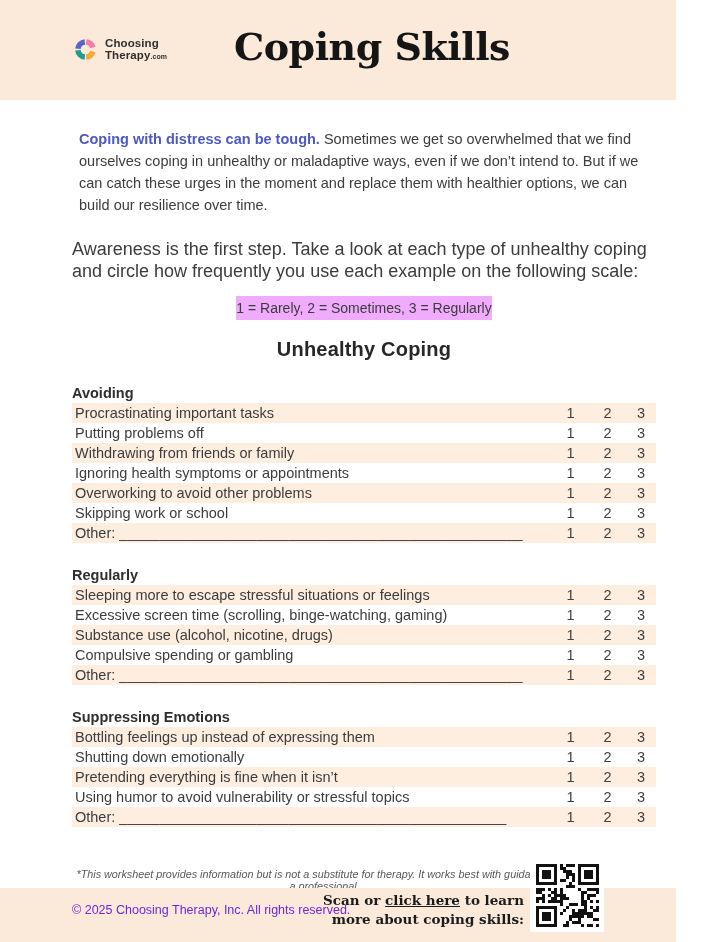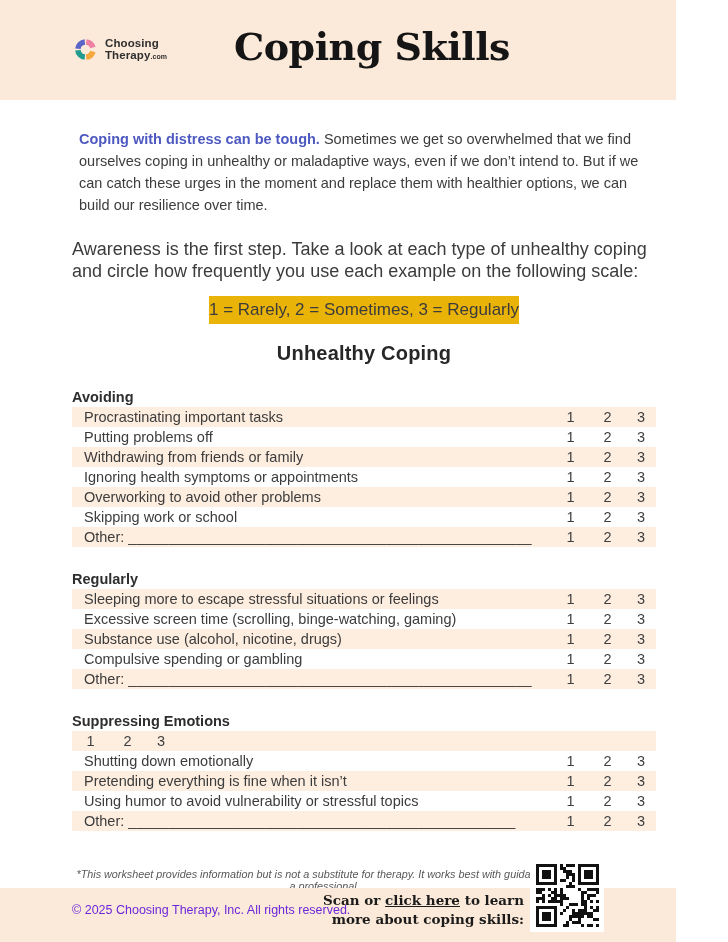--- a/index.html
+++ b/index.html
@@ -29,39 +29,39 @@
     font-weight:bold;font-size:38px;letter-spacing:-.5px;
     color:#151515;
   }
   
   .content{position:absolute;top:100px;left:72px;width:584px;}
   .intro{margin:28px 0 0 7px;font-size:14.5px;line-height:22px;}
   .intro .lead{color:#4d59c0;font-weight:bold;}
   .awareness{margin:22px 0 0 0;font-size:18px;line-height:22px;}
   .scale-wrap{margin-top:14px;text-align:center;}
   .scale-box{
-    display:inline-block;background:#eab308;
-    padding:4px 0;font-size:17px;color:#3c3c3c;
+    display:inline-block;background:#f0abfc;
+    padding:4px 0;font-size:14px;color:#3c3c3c;
   }
   .ws-title{
     margin:18px 0 0 0;text-align:center;
     font-size:20px;font-weight:bold;color:#272727;letter-spacing:.2px;
   }
   
   .section{margin-top:22px;}
   .section-heading{
     font-size:14.5px;font-weight:bold;color:#2e2e2e;
     height:20px;line-height:20px;
   }
   .row{
     display:flex;align-items:center;
     height:20px;font-size:14.5px;color:#3c3c3c;
   }
   .row.alt{background:#fdeee0;}
-  .row-label{flex:1;padding-left:12px;white-space:nowrap;overflow:hidden;}
+  .row-label{flex:1;padding-left:3px;white-space:nowrap;overflow:hidden;}
   .rating{width:37px;text-align:center;color:#3f3f3f;}
   .rating:last-child{width:30px;}
   
   .disclaimer{
     position:absolute;left:72px;top:868px;width:505px;
     font-size:10.8px;font-style:italic;color:#585858;text-align:center;
   }
   .footer-band{
     position:absolute;left:0;bottom:0;width:728px;height:54px;
     background:#fbead9;
@@ -192,20 +192,21 @@
           <div class="row alt">
             <span class="row-label">Other: __________________________________________________</span>
             <span class="rating">1</span>
             <span class="rating">2</span>
             <span class="rating">3</span>
           </div>
         </div>
         <div class="section">
           <div class="section-heading">Suppressing Emotions</div>
           <div class="row alt">
+            <span class="row-label">Bottling feelings up instead of expressing them</span>
             <span class="rating">1</span>
             <span class="rating">2</span>
             <span class="rating">3</span>
           </div>
           <div class="row">
             <span class="row-label">Shutting down emotionally</span>
             <span class="rating">1</span>
             <span class="rating">2</span>
             <span class="rating">3</span>
           </div>

